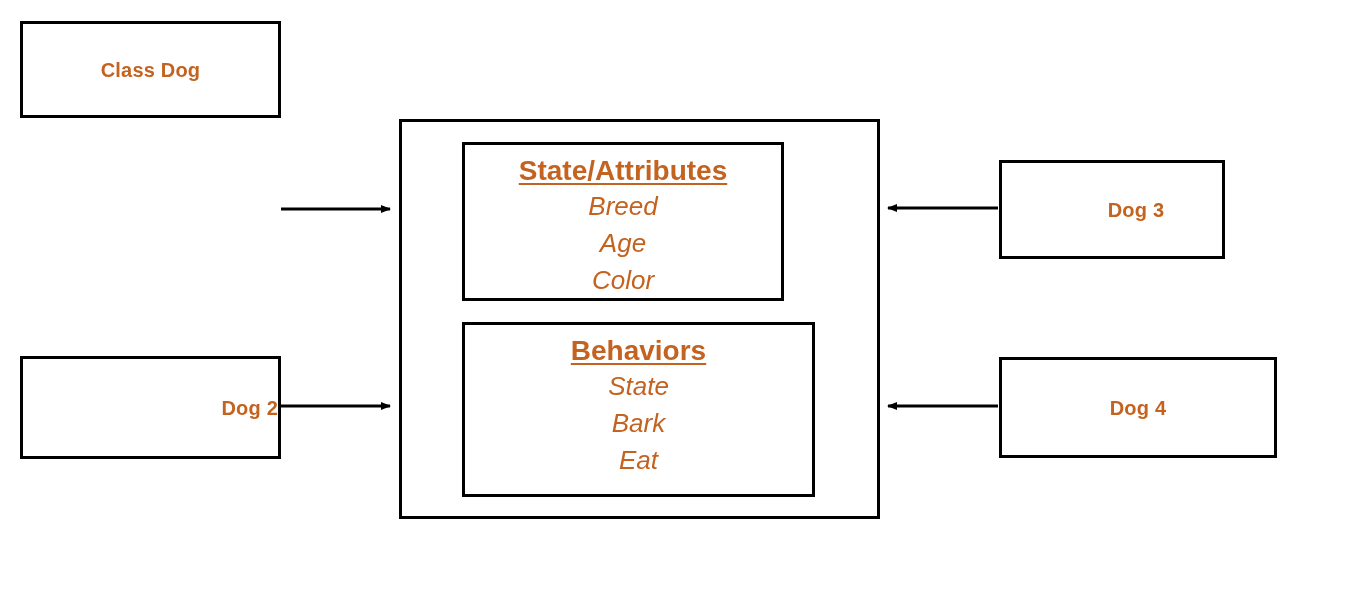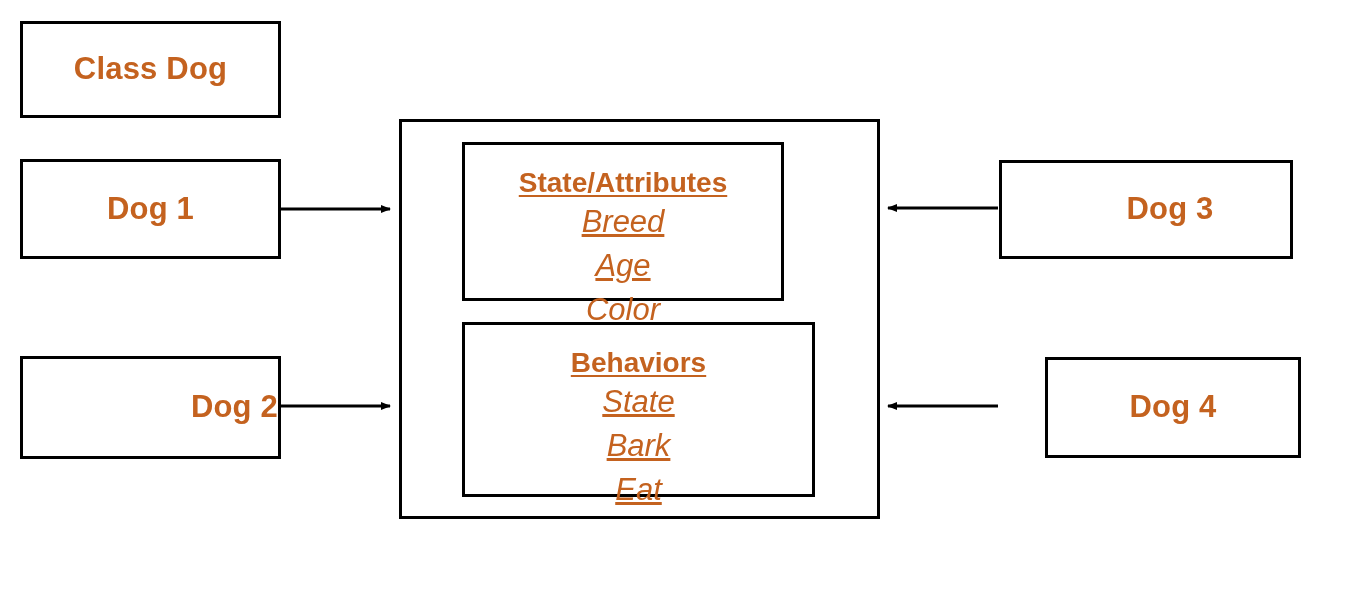--- a/index.html
+++ b/index.html
@@ -25,70 +25,69 @@
     box-sizing: border-box;
     border: 3px solid #000000;
     background: #ffffff;
     display: flex;
     align-items: center;
     justify-content: center;
   }
   .box-label {
     color: #C4621F;
     font-weight: bold;
-    font-size: 31px;
+    font-size: 20px;
     line-height: 1.1;
     letter-spacing: 0.2px;
     white-space: nowrap;
   }
   
   #box-class-dog { left: 20px;  top: 21px;  width: 261px; height: 97px; }
   #box-dog-1     { left: 20px;  top: 159px; width: 261px; height: 100px; }
   #box-dog-2     { left: 20px;  top: 356px; width: 261px; height: 103px; justify-content: flex-end; }
   
-  #box-dog-3     { left: 999px; top: 160px; width: 294px; height: 99px; padding-left: 48px; }
-  #box-dog-4     { left: 1045px; top: 357px; width: 256px; height: 101px; }
+  #box-dog-3     { left: 999px; top: 160px; width: 226px; height: 99px; padding-left: 48px; }
+  #box-dog-4     { left: 999px; top: 357px; width: 278px; height: 101px; }
   
   #container-class-body {
     position: absolute;
     left: 399px; top: 119px;
     width: 481px; height: 400px;
     box-sizing: border-box;
     border: 3px solid #000000;
     background: #ffffff;
   }
   .inner-box {
     position: absolute;
     box-sizing: border-box;
     border: 3px solid #000000;
     background: #ffffff;
     display: flex;
     flex-direction: column;
     align-items: center;
     justify-content: flex-start;
-    padding-top: 20px;
+    padding-top: 8px;
   }
   #inner-state      { left: 60px;  top: 20px;  width: 322px; height: 159px; }
   #inner-behaviors  { left: 60px;  top: 200px; width: 353px; height: 175px; }
   .inner-title {
     color: #C4621F;
     font-weight: bold;
     font-size: 28px;
     text-decoration: underline;
     text-underline-offset: 3px;
     line-height: 1.25;
     white-space: nowrap;
   }
   .inner-item {
     color: #C4621F;
     font-style: italic;
-    font-size: 31px;
+    font-size: 26px;
     line-height: 1.42;
     white-space: nowrap;
-    text-decoration: underline;
   }
   .arrow-svg {
     position: absolute;
     left: 0; top: 0;
     width: 1360px;
     height: 604px;
     pointer-events: none;
   }
 </style>
 </head>
@@ -116,23 +115,20 @@
     </g>
     <g>
       <line x1="998" y1="406" x2="888" y2="406" stroke="#000000" stroke-width="3" marker-end="url(#head-left)"></line>
     </g>
   </svg>
 
   <div class="box" id="box-class-dog">
     <span class="box-label">Class Dog</span>
   </div>
 
-  <div class="box" id="box-dog-1">
-    <span class="box-label">Dog 1</span>
-  </div>
 
   <div class="box" id="box-dog-2">
     <span class="box-label">Dog 2</span>
   </div>
 
   <div class="box" id="box-dog-3">
     <span class="box-label">Dog 3</span>
   </div>
 
   <div class="box" id="box-dog-4">

